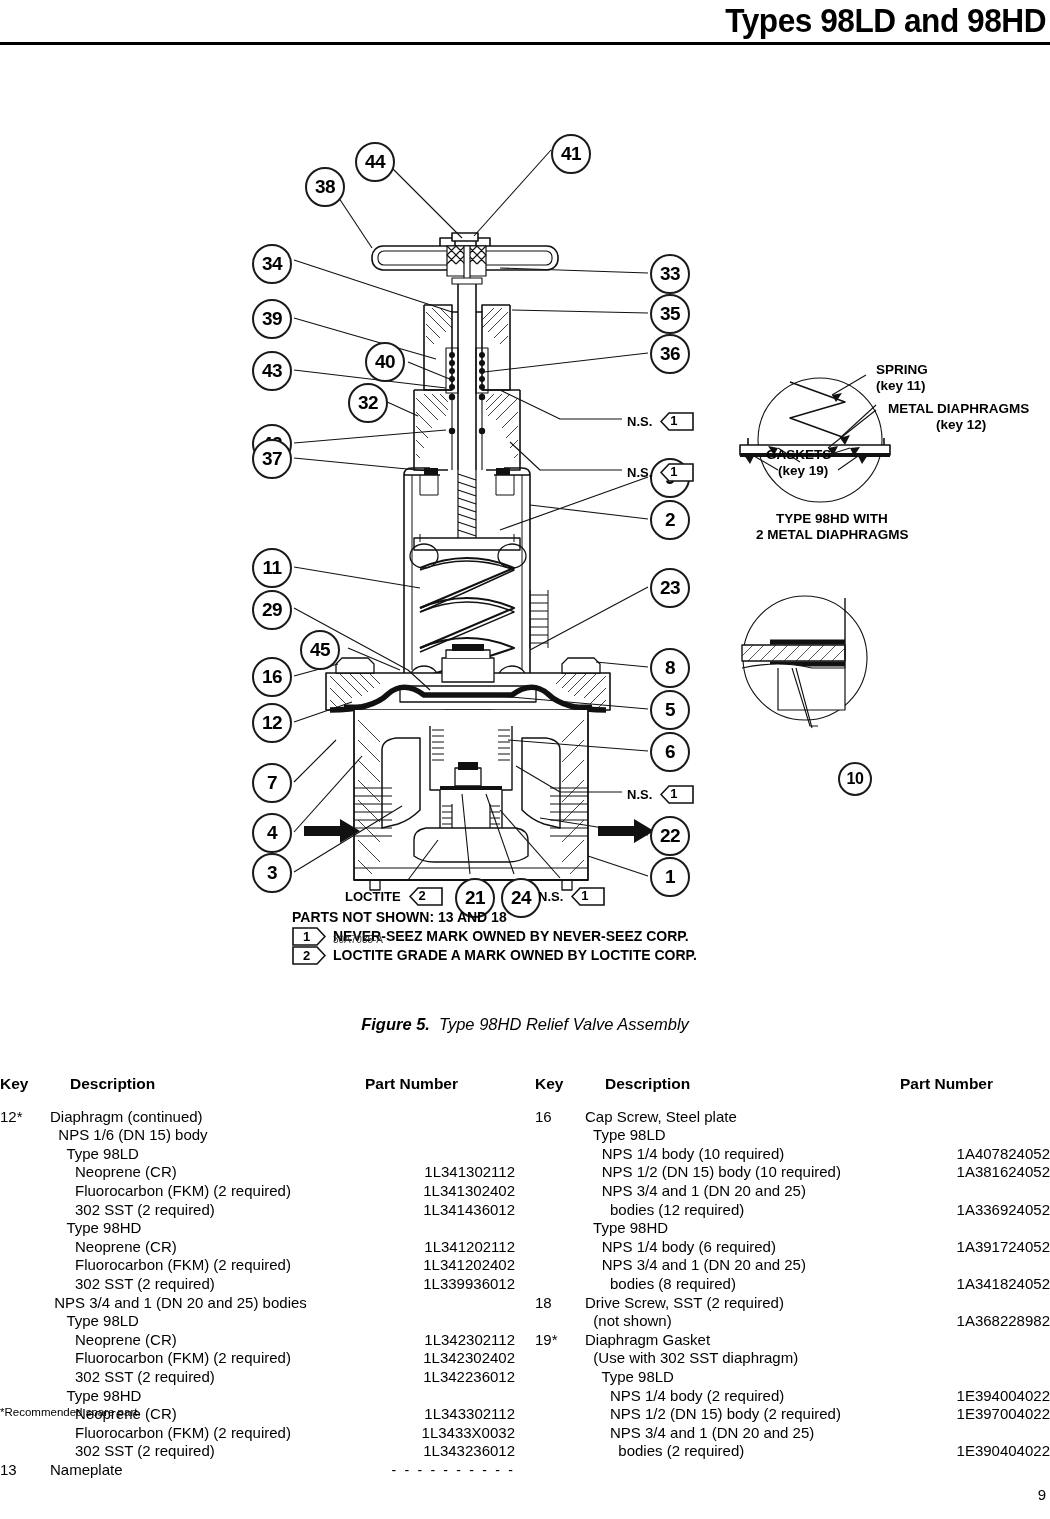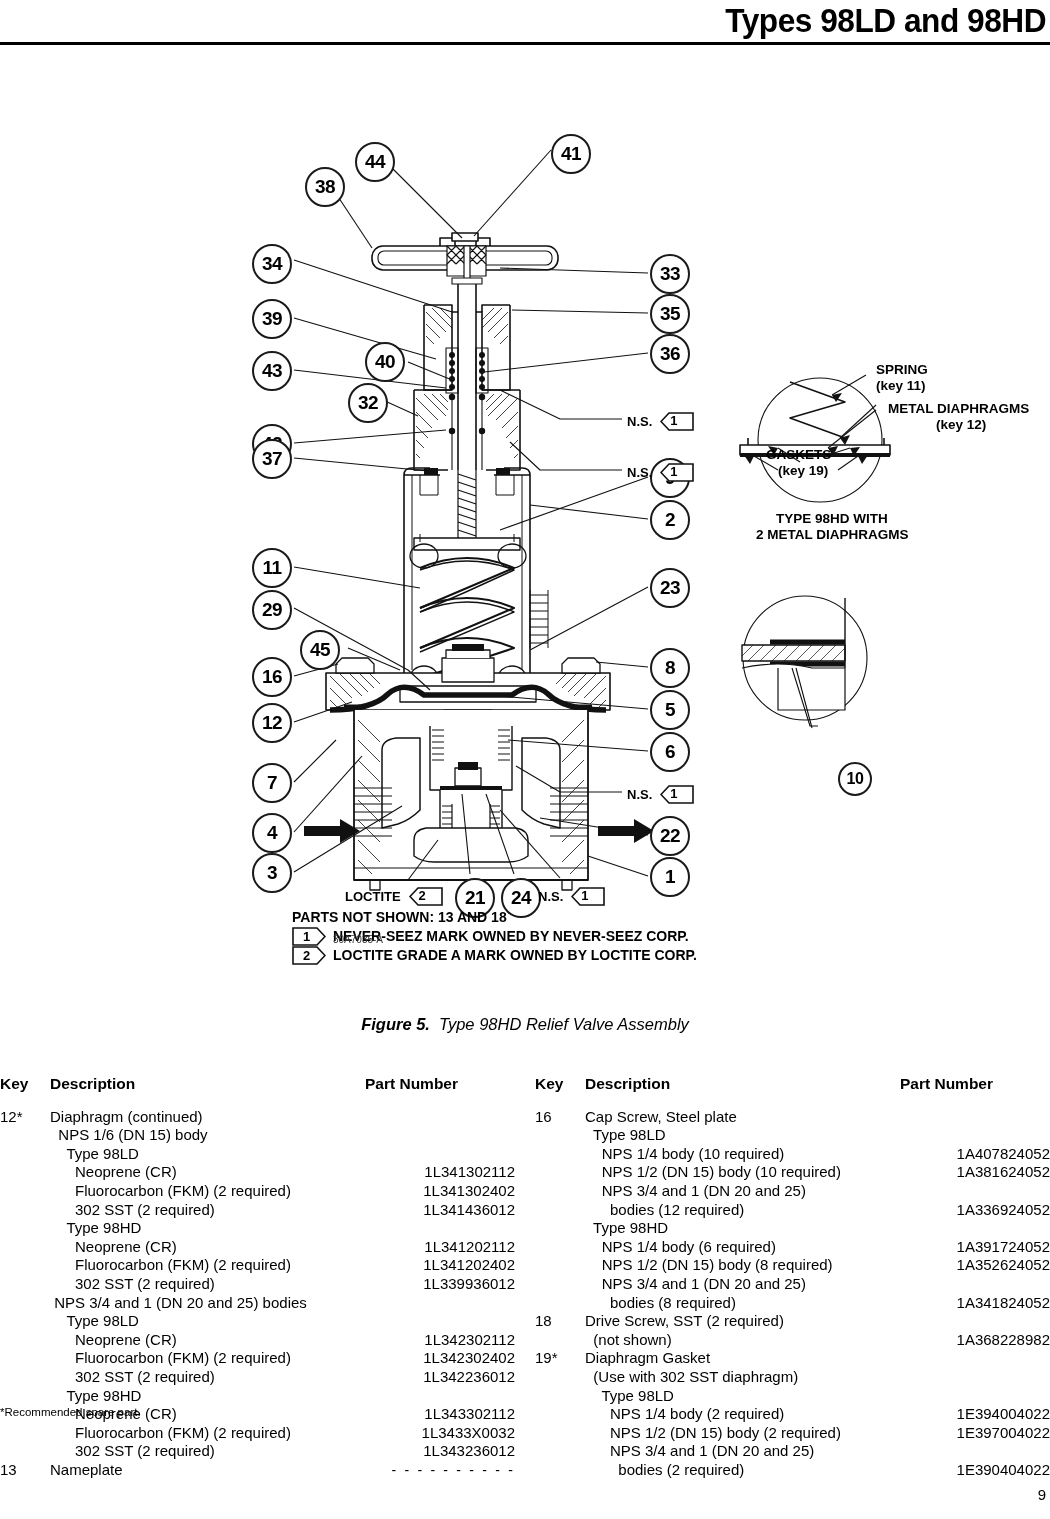--- a/index.html
+++ b/index.html
@@ -46,21 +46,21 @@
   #figure-caption b{font-style:italic;font-weight:bold;}
 
   
   #parts{position:absolute;left:0;top:1075px;width:1050px;font-size:15px;
          line-height:18.6px;}
   .col{position:absolute;top:0;width:515px;}
   #col-left{left:0;}
   #col-right{left:535px;}
   .thead{display:flex;font-weight:bold;font-size:15.5px;margin-bottom:14px;}
   .th-key{width:50px;}
-  .th-desc{flex:1;}
+  .th-desc{flex:1;margin-left:20px;}
   .th-pn{width:150px;}
   .prow{display:flex;height:18.6px;align-items:flex-start;}
   .c-key{width:50px;flex:0 0 50px;}
   .c-desc{flex:1;white-space:pre;}
   .c-pn{width:150px;flex:0 0 150px;text-align:right;}
   .dots{letter-spacing:2.2px;font-size:14px;}
 
   #spare-note{position:absolute;left:0;top:1406px;font-size:11.5px;}
   #page-number{position:absolute;right:4px;top:1486px;font-size:15px;}
 </style>
@@ -603,25 +603,20 @@
           <div class="c-desc">  Type 98HD</div>
           <div class="c-pn"></div>
         </div>
         <div class="prow">
           <div class="c-key"></div>
           <div class="c-desc">    NPS 1/4 body (6 required)</div>
           <div class="c-pn">1A391724052</div>
         </div>
         <div class="prow">
           <div class="c-key"></div>
-          <div class="c-desc">    NPS 1/2 (DN 15) body (8 required)</div>
-          <div class="c-pn">1A352624052</div>
-        </div>
-        <div class="prow">
-          <div class="c-key"></div>
           <div class="c-desc">    NPS 3/4 and 1 (DN 20 and 25)</div>
           <div class="c-pn"></div>
         </div>
         <div class="prow">
           <div class="c-key"></div>
           <div class="c-desc">      bodies (8 required)</div>
           <div class="c-pn">1A341824052</div>
         </div>
         <div class="prow">
           <div class="c-key">18</div>

